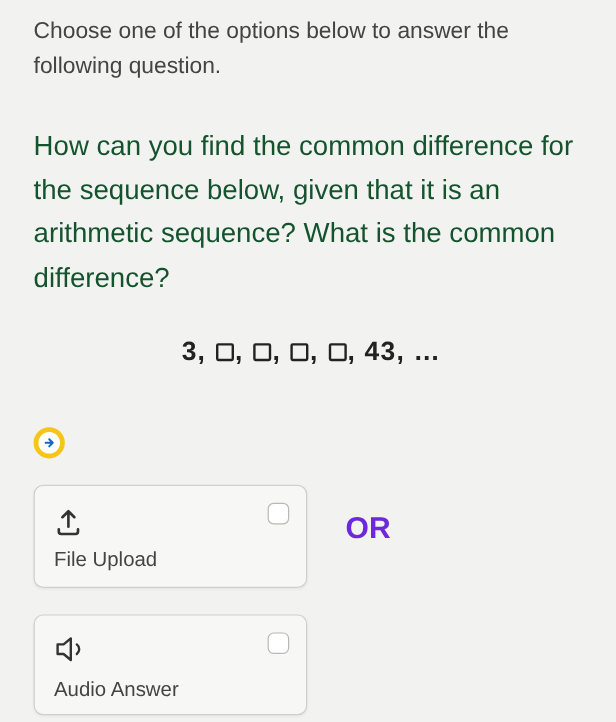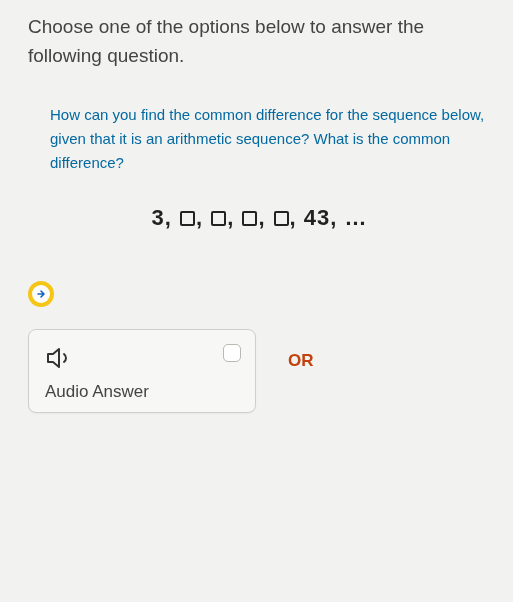--- a/index.html
+++ b/index.html
@@ -12,25 +12,24 @@
     padding: 12px 22px 0 28px;
     overflow: hidden;
   }
   .instruction {
     font-size: 19px;
     line-height: 1.55;
     margin-bottom: 32px;
     color: #444;
   }
   .question {
-    font-size: 15px;
+    font-size: 23px;
     line-height: 1.6;
     margin-bottom: 30px;
-    color: #0369a1;
-    margin-left: 22px;
+    color: #14532d;
   }
   .sequence {
     text-align: center;
     font-size: 22px;
     font-weight: 700;
     color: #222;
     margin-bottom: 50px;
     letter-spacing: 1px;
   }
   .box-glyph {
@@ -101,23 +100,23 @@
     color: #333;
   }
   .option-label {
     font-size: 17px;
     color: #444;
   }
   .or-label {
     position: absolute;
     left: 260px;
     top: 22px;
-    font-size: 17px;
+    font-size: 25px;
     font-weight: 600;
-    color: #c2410c;
+    color: #6d28d9;
   }
   .card-audio { margin-bottom: 0; padding-bottom: 10px; }
 </style>
 </head>
 <body>
 
 <p class="instruction">Choose one of the options below to answer the following question.</p>
 
 <p class="question">How can you find the common difference for the sequence below, given that it is an arithmetic sequence? What is the common difference?</p>
 
@@ -134,20 +133,30 @@
   <span class="arrow-badge">
     <span class="arrow-inner">
       <svg width="12" height="12" viewBox="0 0 12 12">
         <path d="M3 6h5M6 3l3 3-3 3" stroke="#1565c0" stroke-width="1.6" fill="none" stroke-linecap="round" stroke-linejoin="round"></path>
       </svg>
     </span>
   </span>
 </div>
 
 <div class="options-area">
+  <div class="option-card">
+    <span class="check"></span>
+    <div class="option-icon">
+      <svg width="24" height="26" viewBox="0 0 24 26">
+        <path d="M12 18V5M12 5l-5 5M12 5l5 5" stroke="#333" stroke-width="2.2" fill="none" stroke-linecap="round" stroke-linejoin="round"></path>
+        <path d="M4 20v2a2 2 0 0 0 2 2h12a2 2 0 0 0 2-2v-2" stroke="#333" stroke-width="2.2" fill="none" stroke-linecap="round"></path>
+      </svg>
+    </div>
+    <div class="option-label">File Upload</div>
+  </div>
 
   <div class="or-label">OR</div>
 
   <div class="option-card card-audio">
     <span class="check"></span>
     <div class="option-icon">
       <svg width="28" height="24" viewBox="0 0 28 24">
         <path d="M3 8v8h5l6 5V3L8 8H3z" stroke="#333" stroke-width="2" fill="none" stroke-linejoin="round"></path>
         <path d="M19 8c1.5 1.2 2 2.5 2 4s-.5 2.8-2 4" stroke="#333" stroke-width="2" fill="none" stroke-linecap="round"></path>
       </svg>

